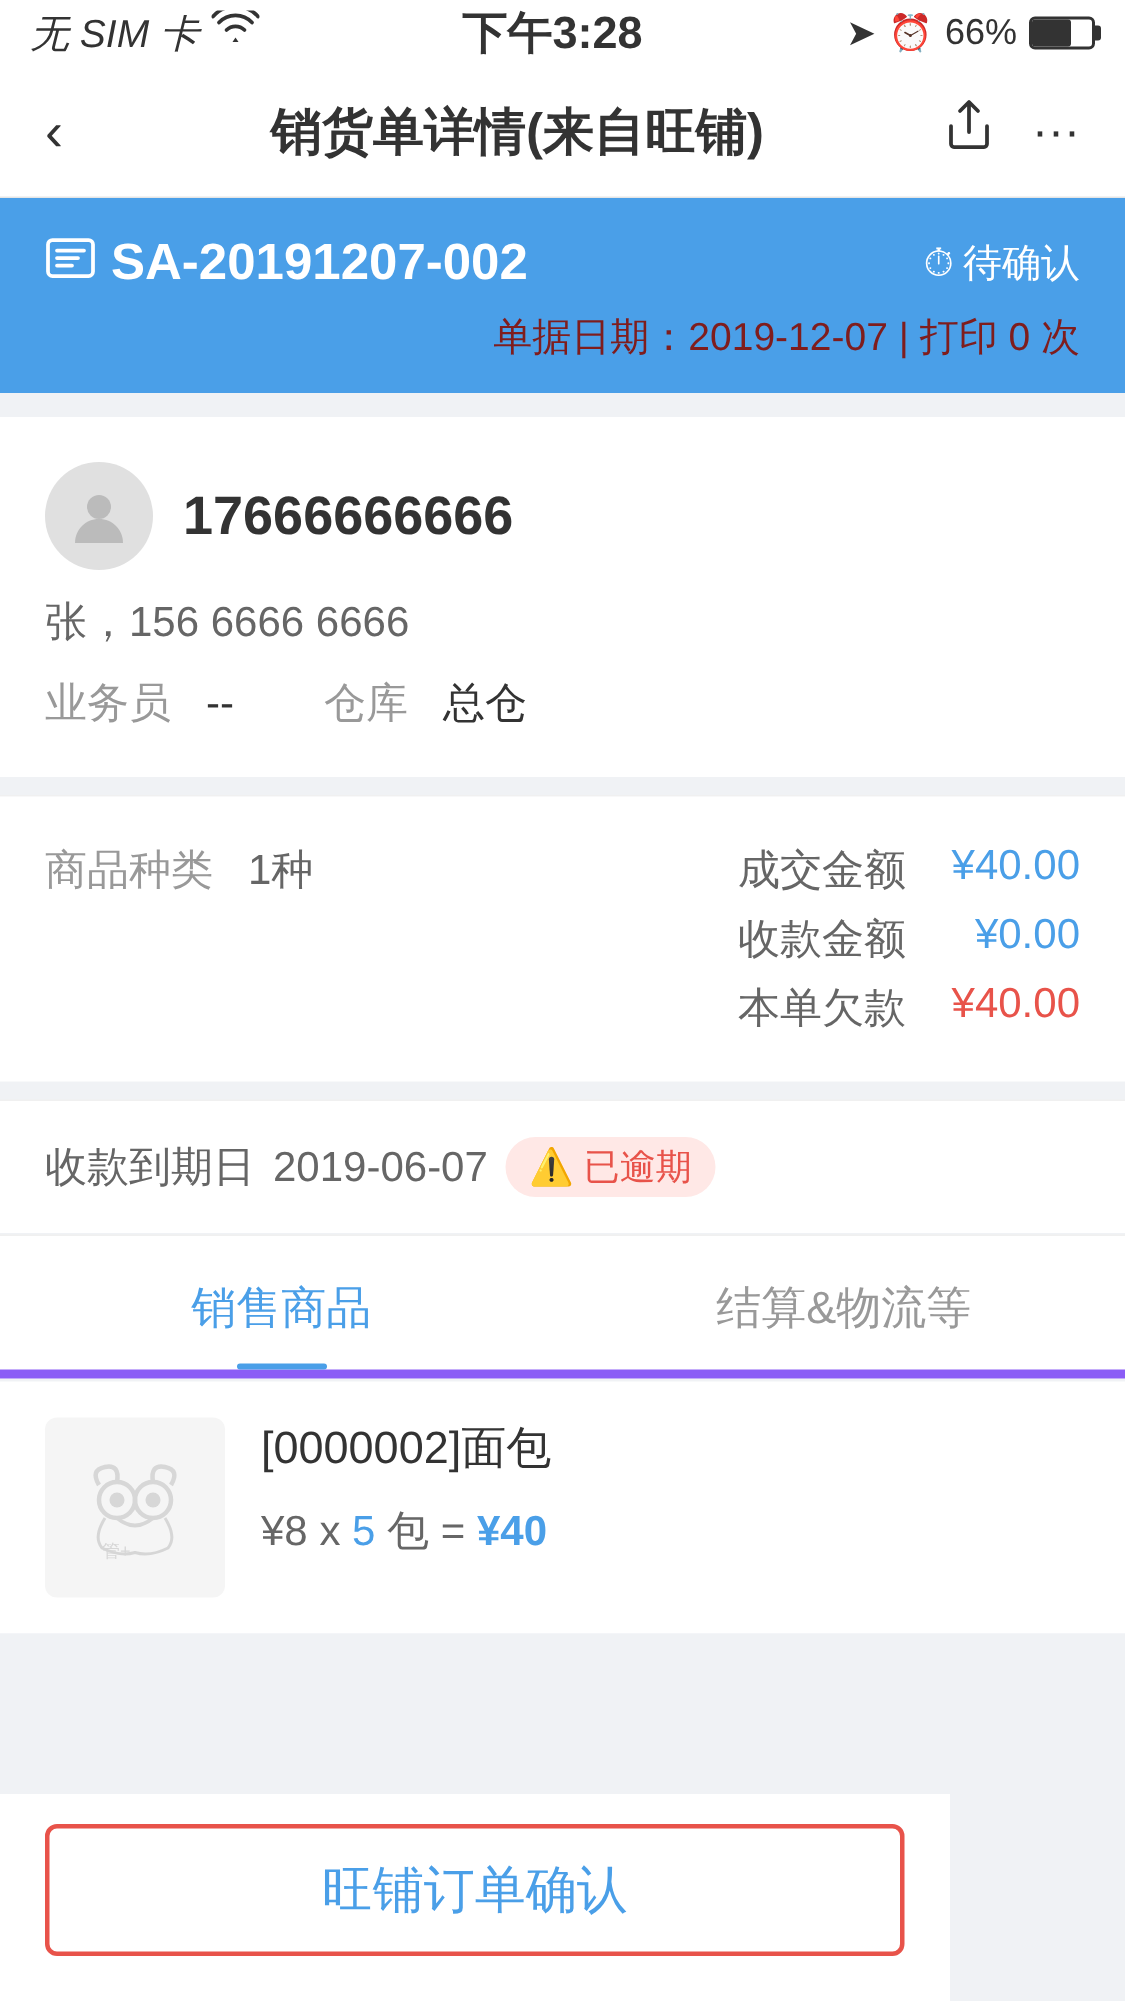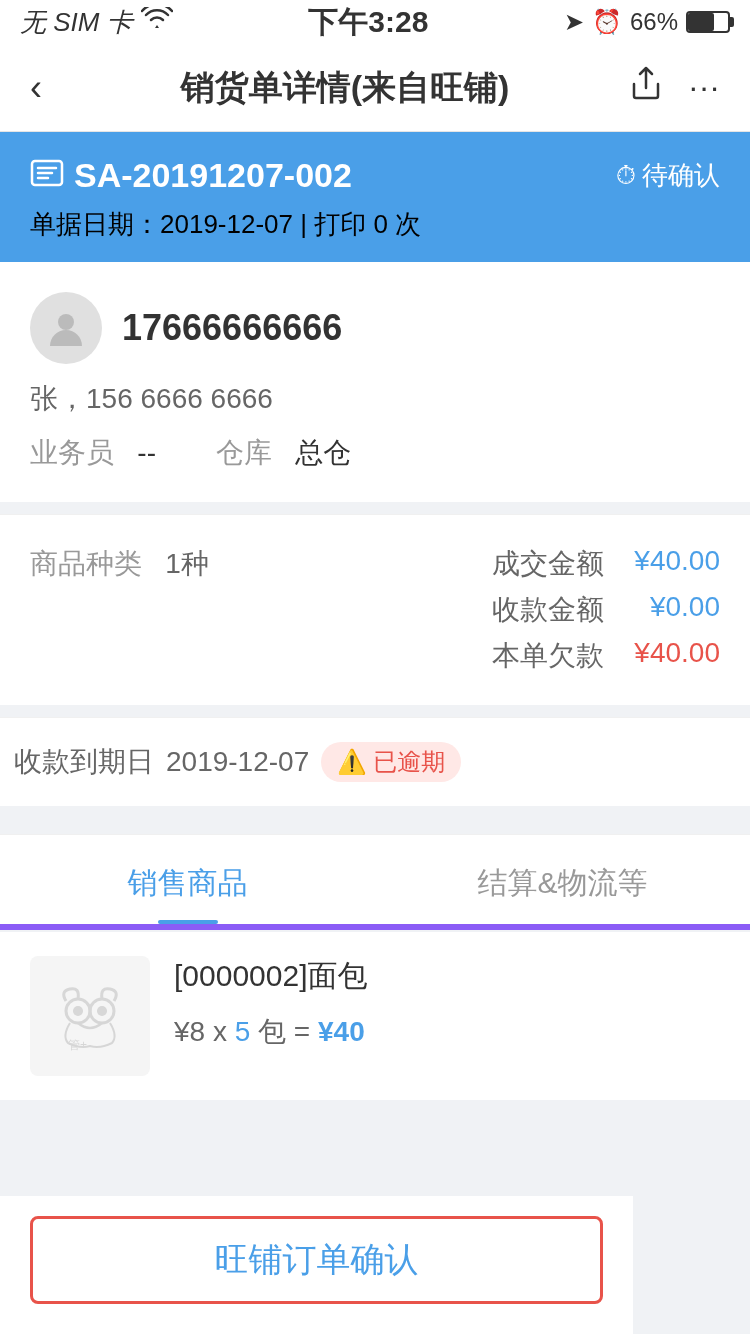--- a/index.html
+++ b/index.html
@@ -81,21 +81,21 @@
     .nav-action-icon {
       font-size: 32px;
       color: #333;
       cursor: pointer;
     }
 
     
     .order-header {
       background: #4a9fe8;
       padding: 24px 30px 20px;
-      margin-bottom: 0;
+      margin-bottom: 16px;
     }
     .order-header-top {
       display: flex;
       align-items: center;
       justify-content: space-between;
       margin-bottom: 12px;
     }
     .order-number {
       font-size: 34px;
       font-weight: 700;
@@ -106,21 +106,22 @@
     }
     .order-status {
       font-size: 26px;
       color: #fff;
       display: flex;
       align-items: center;
       gap: 6px;
     }
     .order-date {
       font-size: 26px;
-      color: #000000;
+      color: #7f1d1d;
+      text-align: right;
     }
 
     
     .customer-card {
       background: #fff;
       padding: 30px;
       margin-bottom: 12px;
     }
     .customer-row {
       display: flex;
@@ -191,22 +192,22 @@
       gap: 16px;
       font-size: 28px;
     }
     .amount-label { color: #666; }
     .amount-value { color: #4a9fe8; min-width: 100px; text-align: right; }
     .amount-value.red { color: #e8534a; }
 
     
     .due-card {
       background: #fff;
-      padding: 24px 14px;
-      margin-bottom: 28px;
+      padding: 24px 30px;
+      margin-bottom: 1px;
       font-size: 28px;
       color: #666;
       display: flex;
       align-items: center;
       gap: 12px;
     }
     .overdue-badge {
       background: #ffe8e6;
       color: #e8534a;
       border-radius: 20px;
@@ -420,21 +421,21 @@
       <span class="amount-label">本单欠款</span>
       <span class="amount-value red">¥40.00</span>
     </div>
   </div>
 </div>
 
 <div class="divider"></div>
 
 <div class="due-card">
   <span>收款到期日</span>
-  <span>2019-12-07</span>
+  <span>2019-06-07</span>
   <span class="overdue-badge">
     <span>⚠️</span>
     <span>已逾期</span>
   </span>
 </div>
 
 <div class="divider"></div>
 
 <div class="tabs-bar">
   <div class="tab-item active">

